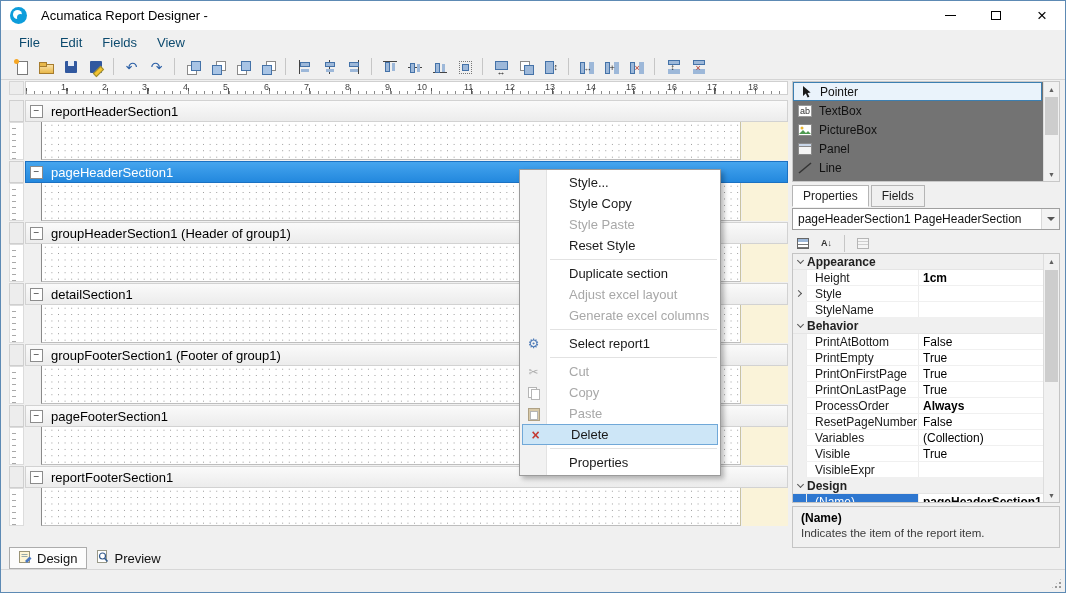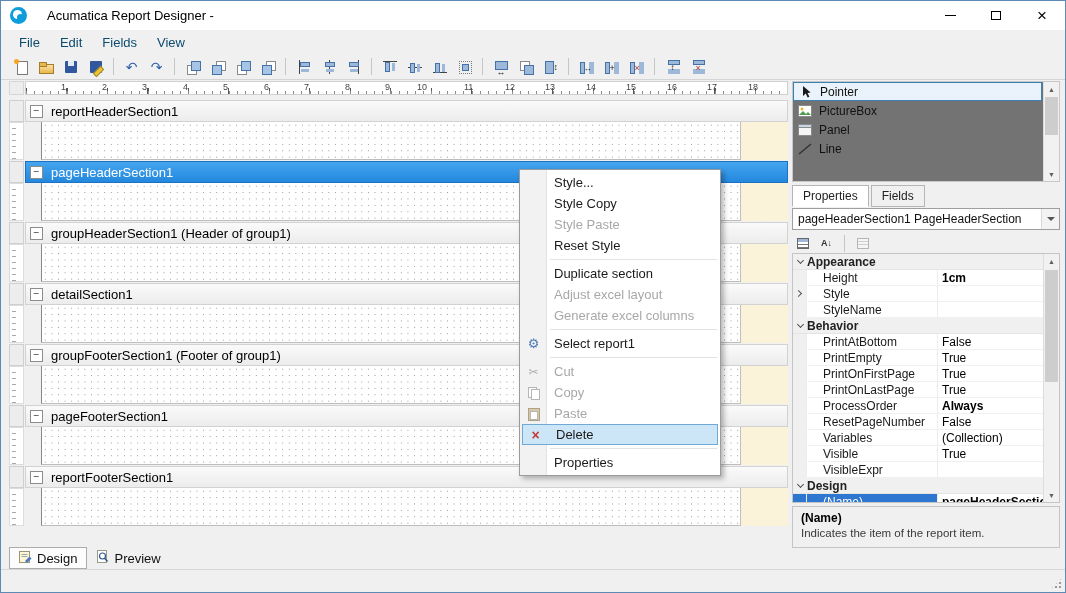--- a/index.html
+++ b/index.html
@@ -5,21 +5,21 @@
   *{margin:0;padding:0;box-sizing:border-box}
   html,body{background:#9AA7B1}
   body{font-family:"Liberation Sans",sans-serif;-webkit-font-smoothing:antialiased}
   .window{position:relative;width:1066px;height:593px;background:#F0F0F0;border:1px solid #5D8AB4;overflow:hidden}
 
   
   .titlebar{position:absolute;left:0;top:0;right:0;height:29px;background:#FFFFFF;display:flex;align-items:center}
   .app-icon{width:17px;height:17px;border-radius:50%;background:#0D9DDB;position:relative;margin-left:9px;flex:none}
   .app-icon::after{content:"";position:absolute;left:3px;top:3px;width:9px;height:9px;border-radius:50%;background:#fff}
   .app-icon::before{content:"";position:absolute;left:7px;top:7px;width:7px;height:7px;border-radius:50%;background:#0D9DDB;z-index:1}
-  .title-text{margin-left:20px;font-size:13px;color:#000}
+  .title-text{margin-left:14px;font-size:13px;color:#000}
   .winbtns{margin-left:auto;display:flex;height:100%}
   .winbtn{width:46px;height:100%;display:flex;align-items:center;justify-content:center;color:#000}
   .min-shape{width:11px;height:1px;background:#000}
   .max-shape{width:10px;height:9px;border:1px solid #000}
   .close-glyph{font-size:17px;line-height:1;font-weight:400}
 
   
   .menubar{position:absolute;left:0;top:29px;right:0;height:24px;background:#F0F0F0;display:flex;align-items:center;padding-left:8px}
   .menu-item{padding:3px 10px;font-size:13px;color:#0c4a6e}
 
@@ -90,21 +90,21 @@
     border-left:1px solid #8a8a8a;border-right:1px solid #C9C2A0;border-bottom:1px solid #BDBDBD}
   .ovf{position:absolute;left:717px;top:0;width:46px;height:38px;background:#FAF3D9}
 
   
   .cmenu{position:absolute;left:518px;top:168px;width:202px;background:#fff;border:1px solid #9B9B9B;box-shadow:3px 3px 5px rgba(0,0,0,.28);padding:2px 0;z-index:99}
   .cmenu::before{content:"";position:absolute;left:0;top:0;bottom:0;width:26px;background:#F2F2F2;border-right:1px solid #E3E3E3}
   .cm-item{position:relative;height:21px;display:flex;align-items:center;font-size:13px;color:#1a1a1a}
   .cm-item.disabled{color:#A8A8A8}
   .cm-item.hl{background:#CDE6F7;outline:1px solid #70A8D8;outline-offset:-1px;margin:0 2px}
   .cm-icon{width:27px;flex:none;display:flex;align-items:center;justify-content:center;z-index:1}
-  .cm-label{margin-left:7px;z-index:1;white-space:nowrap}
+  .cm-label{margin-left:22px;z-index:1;white-space:nowrap}
   .cm-sep{height:1px;background:#E2E2E2;margin:3px 3px 3px 30px;position:relative;z-index:1}
   .gear-glyph{font-size:13px;color:#4F7CB8;line-height:1}
   .scissors-glyph{font-size:12px;color:#ABABAB;line-height:1}
   .delete-glyph{font-size:14px;font-weight:bold;color:#C43C35;line-height:1}
   .i-copy{position:relative;width:12px;height:12px}
   .i-copy::before{content:"";position:absolute;left:0;top:0;width:7px;height:9px;background:#fff;border:1px solid #B5B5B5}
   .i-copy::after{content:"";position:absolute;left:3px;top:2px;width:7px;height:9px;background:#fff;border:1px solid #B5B5B5}
   .i-pasteic{position:relative;width:12px;height:13px}
   .i-pasteic::before{content:"";position:absolute;left:0;top:1px;width:10px;height:11px;background:#D8C9A8;border:1px solid #AFA184}
   .i-pasteic::after{content:"";position:absolute;left:2px;top:4px;width:6px;height:7px;background:#fff;border:1px solid #B5B5B5}
@@ -132,21 +132,21 @@
   .i-az{font-size:9px;font-weight:bold;color:#333;line-height:1}
   .i-pp{width:12px;height:11px;border:1px solid #B5B5B5;background:linear-gradient(#CFCFCF,#CFCFCF) 0 2px/12px 1px no-repeat,linear-gradient(#CFCFCF,#CFCFCF) 0 5px/12px 1px no-repeat,#F5F5F5}
   .pgrid{position:absolute;left:0;top:172px;width:268px;height:250px;background:#fff;border:1px solid #C4C4C4;overflow:hidden}
   .pg-rows{position:absolute;left:0;top:0;width:251px}
   .pg-cat{height:16px;background:#F0F0F0;display:flex;align-items:center;font-size:12px;font-weight:bold;color:#222;border-bottom:1px solid #E5E5E5}
   .pg-chevbox{width:14px;display:flex;justify-content:center;flex:none}
   .chev{width:5px;height:5px;border-right:1.4px solid #555;border-bottom:1.4px solid #555;transform:rotate(45deg);margin-top:-2px}
   .chev.right{transform:rotate(-45deg);margin-top:0;margin-left:-2px}
   .pg-row{height:16px;display:flex;align-items:stretch;border-bottom:1px solid #F0F0F0;font-size:12px}
   .pg-indent{width:14px;background:#F0F0F0;border-right:1px solid #EDEDED;flex:none;display:flex;align-items:center;justify-content:center}
-  .pg-name{width:131px;padding-left:16px;border-right:1px solid #EDEDED;color:#1a1a1a;display:flex;align-items:center;flex:none;overflow:hidden;white-space:nowrap}
+  .pg-name{width:112px;padding-left:8px;border-right:1px solid #EDEDED;color:#1a1a1a;display:flex;align-items:center;flex:none;overflow:hidden;white-space:nowrap}
   .pg-value{flex:1;padding-left:4px;color:#000;display:flex;align-items:center;overflow:hidden;white-space:nowrap}
   .pg-row.selected .pg-name{background:#2E77D0;color:#fff}
   .pg-row.selected .pg-indent{background:#2E77D0}
   .bold{font-weight:bold}
   .pg-desc{position:absolute;left:0;top:425px;width:268px;height:42px;background:#F0F0F0;border:1px solid #C4C4C4;padding:4px 8px;font-size:12px}
   .pg-desc .t{font-weight:bold;color:#000}
   .pg-desc .d{color:#3a3a3a;margin-top:2px;font-size:11.5px}
 
   
   .bottomtabs{position:absolute;left:8px;top:546px;height:22px;display:flex;align-items:center}
@@ -461,20 +461,26 @@
       <div class="tb-item selected">
         <span class="tbx-ic">
             <svg width="13" height="14" viewBox="0 0 13 14">
               <path d="M3 1 L3 11 L5.8 8.6 L7.6 12.6 L9.4 11.7 L7.5 7.9 L10.6 7.4 Z" fill="#1a1a1a"></path>
             </svg>
           </span>
         <span>Pointer</span>
       </div>
       <div class="tb-item">
         <span class="tbx-ic">
+            <span class="ab-box">ab</span>
+          </span>
+        <span>TextBox</span>
+      </div>
+      <div class="tb-item">
+        <span class="tbx-ic">
             <svg width="14" height="12">
               <rect x="0.5" y="0.5" width="13" height="11" fill="#fff" stroke="#8a8a8a"></rect>
               <circle cx="4" cy="4" r="1.5" fill="#E8B531"></circle>
               <path d="M1 10 L5 6 L8 9 L10 7 L13 10 Z" fill="#4E9A51"></path>
             </svg>
           </span>
         <span>PictureBox</span>
       </div>
       <div class="tb-item">
         <span class="tbx-ic">

